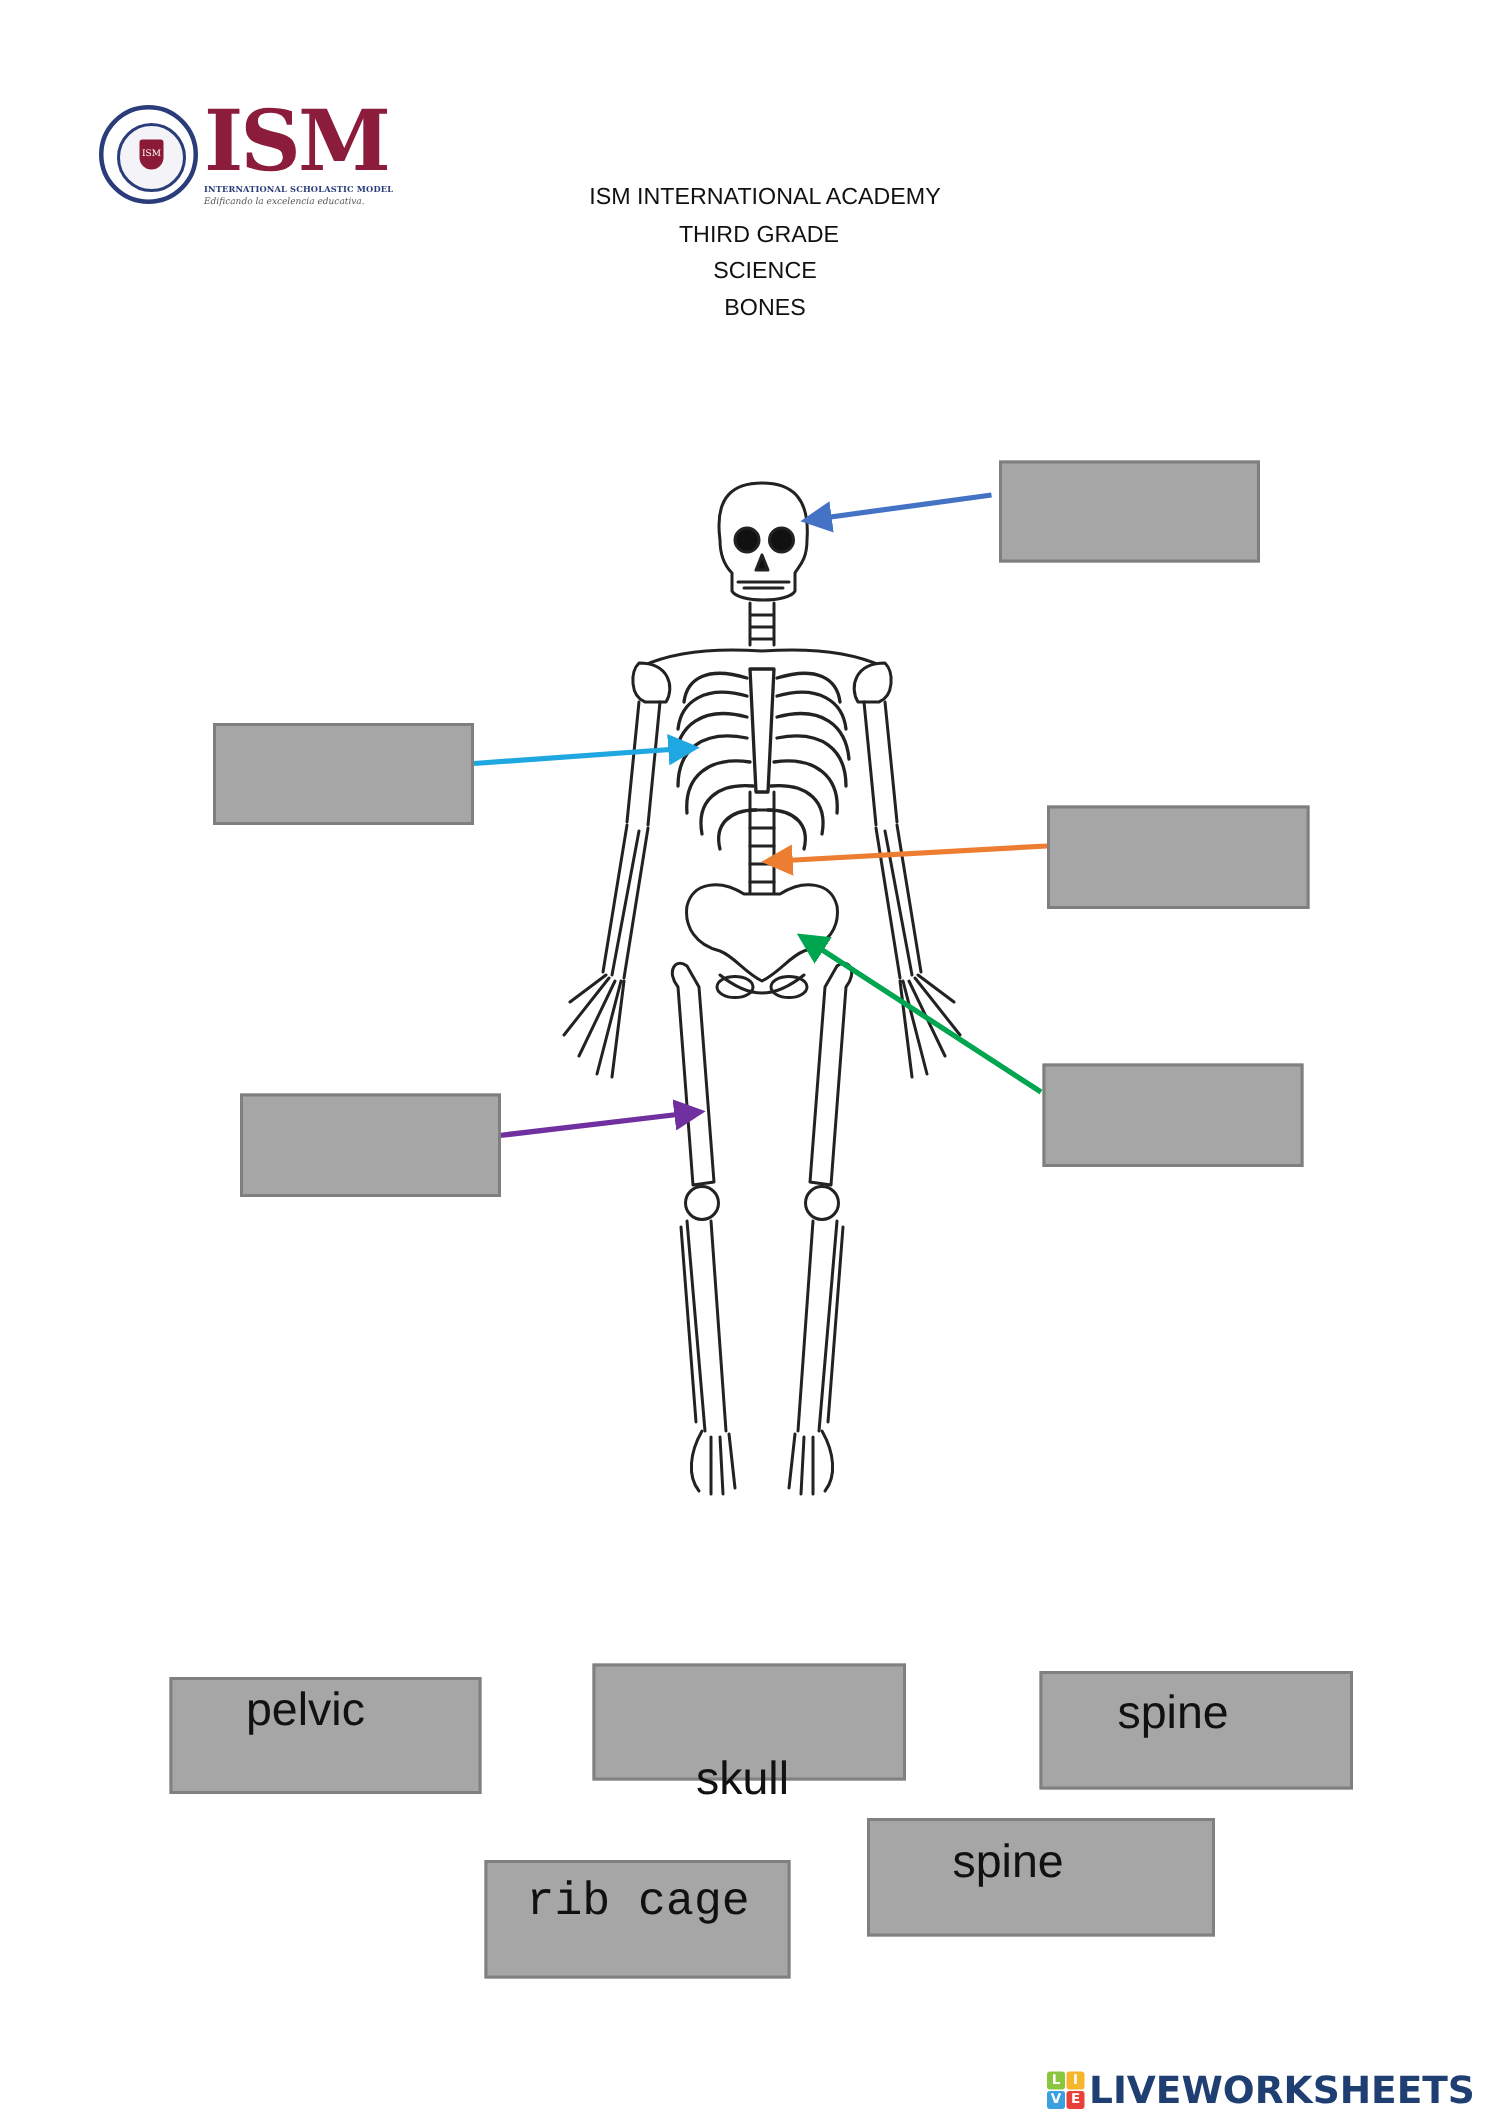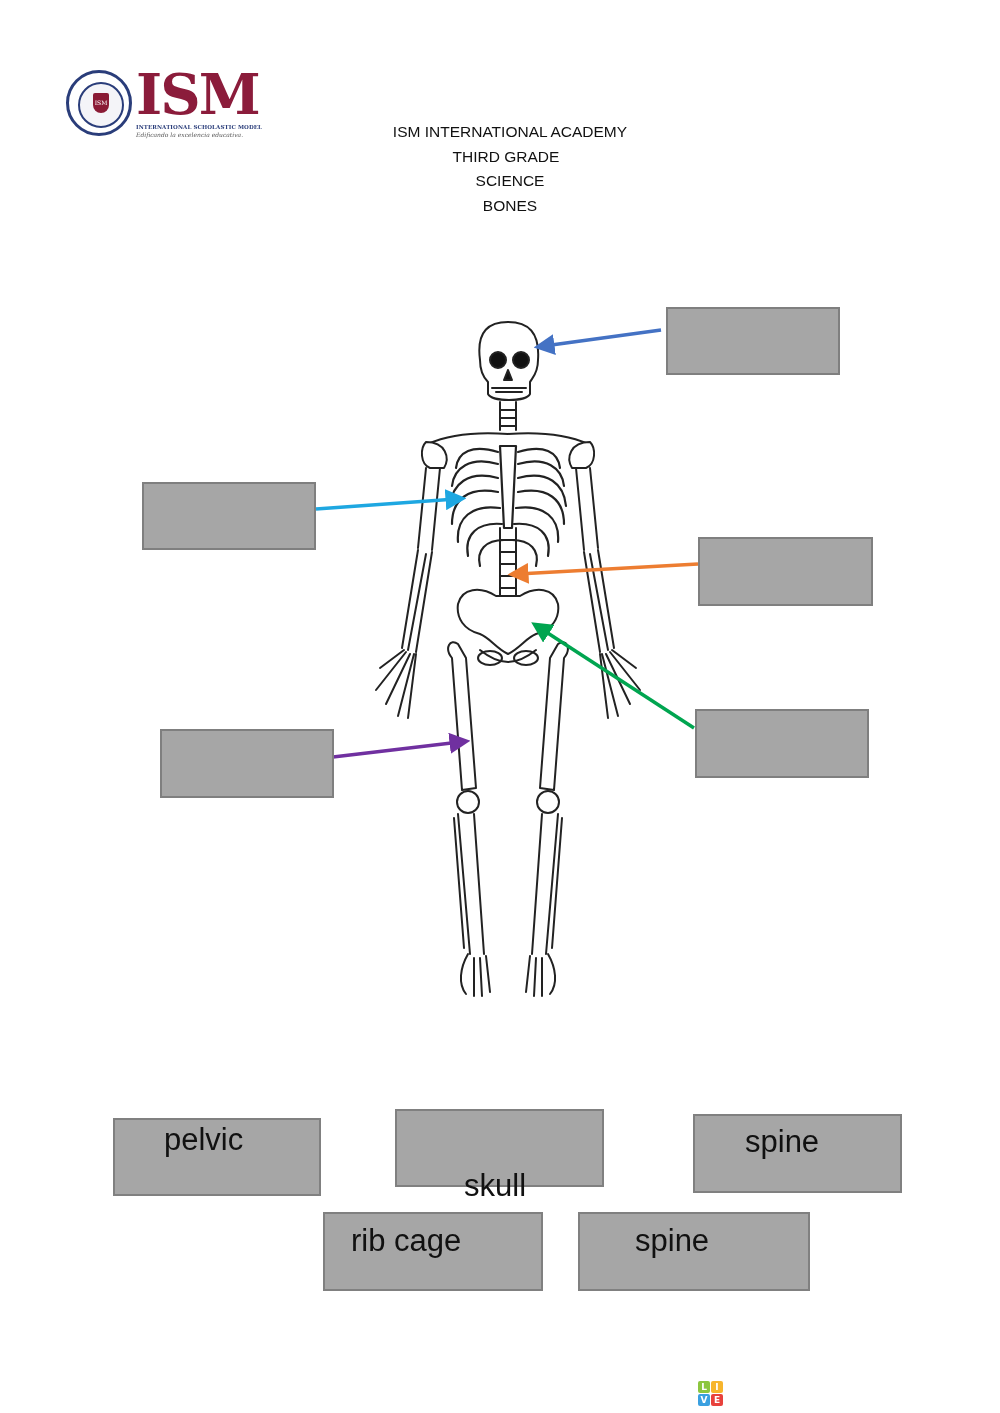--- a/index.html
+++ b/index.html
@@ -150,27 +150,28 @@
 
 <div class="abs word" style="left:113px;top:1118px;width:208px;height:78px;">
   <span style="left:49px;top:2px;text-align:right;">pelvic</span>
 </div>
 <div class="abs word" style="left:395px;top:1109px;width:209px;height:78px;">
   <span style="left:67px;top:21px;margin-top:36px;">skull</span>
 </div>
 <div class="abs word" style="left:693px;top:1114px;width:209px;height:79px;">
   <span style="left:50px;top:8px;">spine</span>
 </div>
-<div class="abs word" style="left:323px;top:1212px;width:220px;height:79px;">
+<div class="abs word" style="left:323px;top:1240px;width:204px;height:79px;font-family:Liberation Mono, monospace;">
   <span style="left:26px;top:9px;">rib cage</span>
 </div>
 <div class="abs word" style="left:578px;top:1212px;width:232px;height:79px;">
   <span style="left:55px;top:9px;">spine</span>
 </div>
 
 <div class="abs footer-logo">
   <div class="live-grid">
     <div style="background:#8cc63f;">L</div>
     <div style="background:#f7b52c;">I</div>
     <div style="background:#3aa0e0;">V</div>
     <div style="background:#e8413c;">E</div>
   </div>
+  <span class="lw-text">LIVEWORKSHEETS</span>
 </div>
 
 </body></html>

